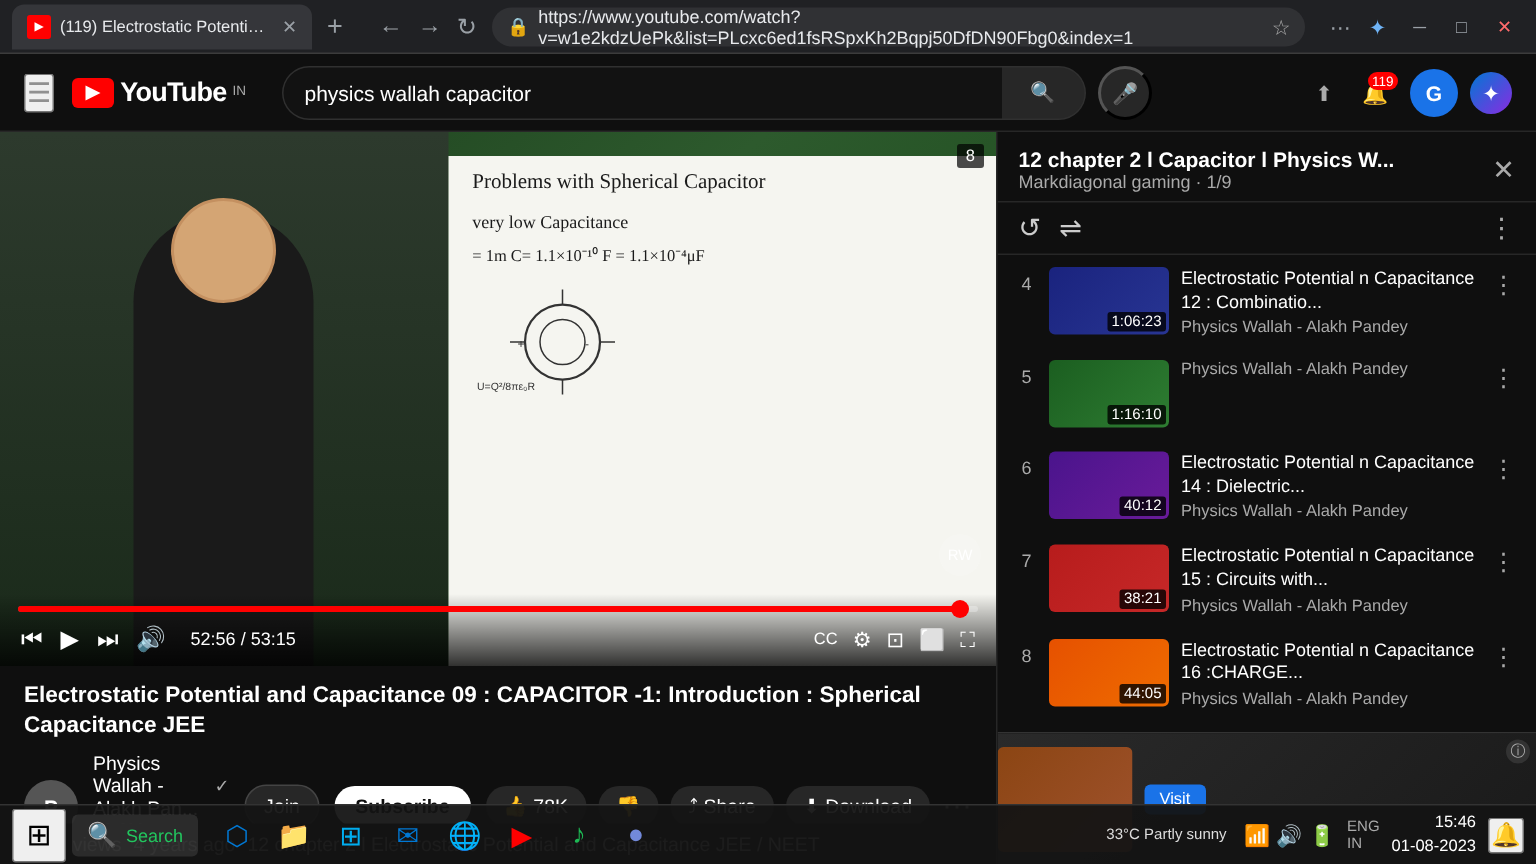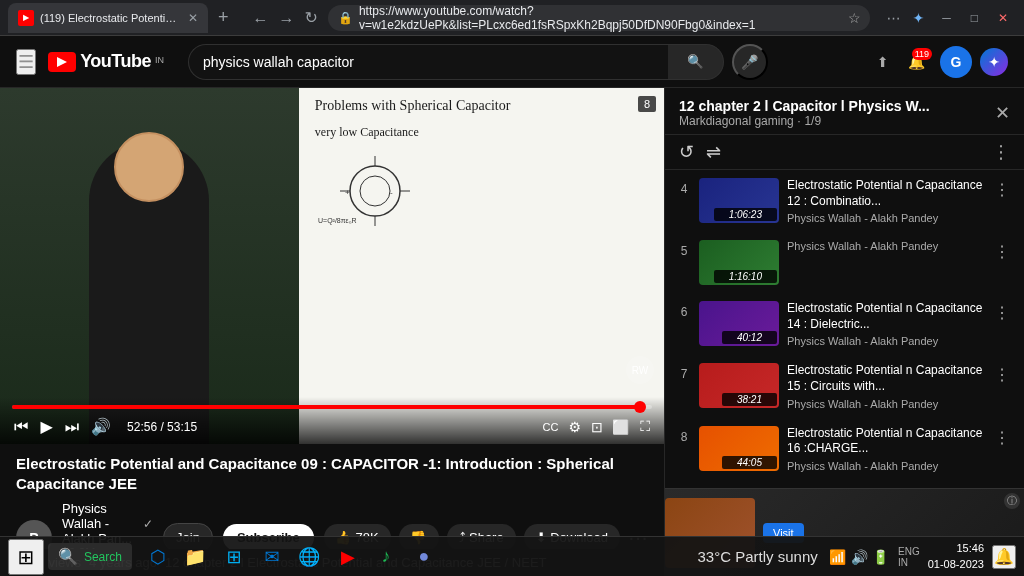--- a/index.html
+++ b/index.html
@@ -111,21 +111,21 @@
       width: 100%;
       height: 100%;
       background: linear-gradient(135deg, #1a3a1a 0%, #2d5a2d 50%, #1a4a1a 100%);
       position: relative;
       overflow: hidden;
     }
     
     .whiteboard {
       position: absolute;
       right: 0;
-      top: 0;
+      top: 16px;
       width: 55%;
       height: 100%;
       background: #f5f5f0;
       display: flex;
       flex-direction: column;
       padding: 10px 16px;
     }
     .wb-text { color: #1a1a1a; font-family: 'Comic Sans MS', cursive; }
     .wb-title { font-size: 14px; font-weight: normal; margin-bottom: 8px; }
     .wb-line { font-size: 12px; margin: 3px 0; }
@@ -290,23 +290,22 @@
       position: relative;
       overflow: hidden;
     }
     .item-duration {
       position: absolute;
       bottom: 2px;
       right: 2px;
       background: rgba(0,0,0,0.8);
       color: #fff;
       font-size: 10px;
-      padding: 1px 15px;
+      padding: 1px 3px;
       border-radius: 2px;
-      font-style: italic;
     }
     .item-info { flex: 1; min-width: 0; }
     .item-title { font-size: 12px; color: #fff; line-height: 1.3; margin-bottom: 3px; display: -webkit-box; -webkit-line-clamp: 2; -webkit-box-orient: vertical; overflow: hidden; }
     .item-channel { font-size: 11px; color: #aaa; }
     .item-more { background: none; border: none; color: #aaa; font-size: 16px; cursor: pointer; padding: 2px; }
 
     
     .thumb-4 { background: linear-gradient(135deg, #1a237e, #283593); }
     .thumb-5 { background: linear-gradient(135deg, #1b5e20, #2e7d32); }
     .thumb-6 { background: linear-gradient(135deg, #4a148c, #6a1b9a); }
@@ -413,20 +412,21 @@
 
         <div style="position:absolute;left:0;bottom:0;width:45%;height:100%;background:linear-gradient(to bottom,#2d3a2d,#1a2a1a);overflow:hidden;">
 
           <div style="position:absolute;bottom:0;left:50%;transform:translateX(-50%);width:120px;height:85%;background:#1a1a1a;border-radius:60px 60px 0 0;"></div>
           <div style="position:absolute;bottom:68%;left:50%;transform:translateX(-50%);width:70px;height:70px;background:#d4a574;border-radius:50%;border:2px solid #c49060;"></div>
         </div>
 
         <div class="whiteboard">
           <p class="wb-text wb-title">Problems with Spherical Capacitor</p>
           <p class="wb-text wb-line">very low Capacitance</p>
+          <p class="wb-text wb-line" style="font-size:11px;">= 1m    C= 1.1×10⁻¹⁰ F = 1.1×10⁻⁴μF</p>
 
           <svg width="120" height="80" viewBox="0 0 120 80" style="margin-top:8px;">
             <circle cx="60" cy="40" r="25" fill="none" stroke="#333" stroke-width="1.5"></circle>
             <circle cx="60" cy="40" r="15" fill="none" stroke="#333" stroke-width="1"></circle>
             <line x1="60" y1="15" x2="60" y2="5" stroke="#333" stroke-width="1"></line>
             <line x1="60" y1="65" x2="60" y2="75" stroke="#333" stroke-width="1"></line>
             <line x1="85" y1="40" x2="95" y2="40" stroke="#333" stroke-width="1"></line>
             <line x1="35" y1="40" x2="25" y2="40" stroke="#333" stroke-width="1"></line>
             <text x="30" y="44" font-size="8" fill="#333">+</text>
             <text x="75" y="44" font-size="8" fill="#333">-</text>
@@ -599,21 +599,21 @@
     <div class="taskbar-icon" style="color:#0078d4;">⬡</div>
     <div class="taskbar-icon" style="color:#ffd700;">📁</div>
     <div class="taskbar-icon" style="color:#00adef;">⊞</div>
     <div class="taskbar-icon" style="color:#0078d4;">✉</div>
     <div class="taskbar-icon">🌐</div>
     <div class="taskbar-icon" style="color:#ff0000;">▶</div>
     <div class="taskbar-icon" style="color:#1db954;">♪</div>
     <div class="taskbar-icon" style="color:#7289da;">●</div>
   </div>
   <div class="taskbar-right">
-    <div style="font-size:15px;color:#ddd;margin-right:4px;">
+    <div style="font-size:10px;color:#ddd;margin-right:4px;">
       <span>33°C</span>
       <span style="color:#aaa;"> </span><span>Partly sunny</span>
     </div>
     <div class="sys-icons">
       <span class="sys-icon">📶</span>
       <span class="sys-icon">🔊</span>
       <span class="sys-icon">🔋</span>
     </div>
     <div style="font-size:10px;color:#aaa;">
       <div>ENG</div>

